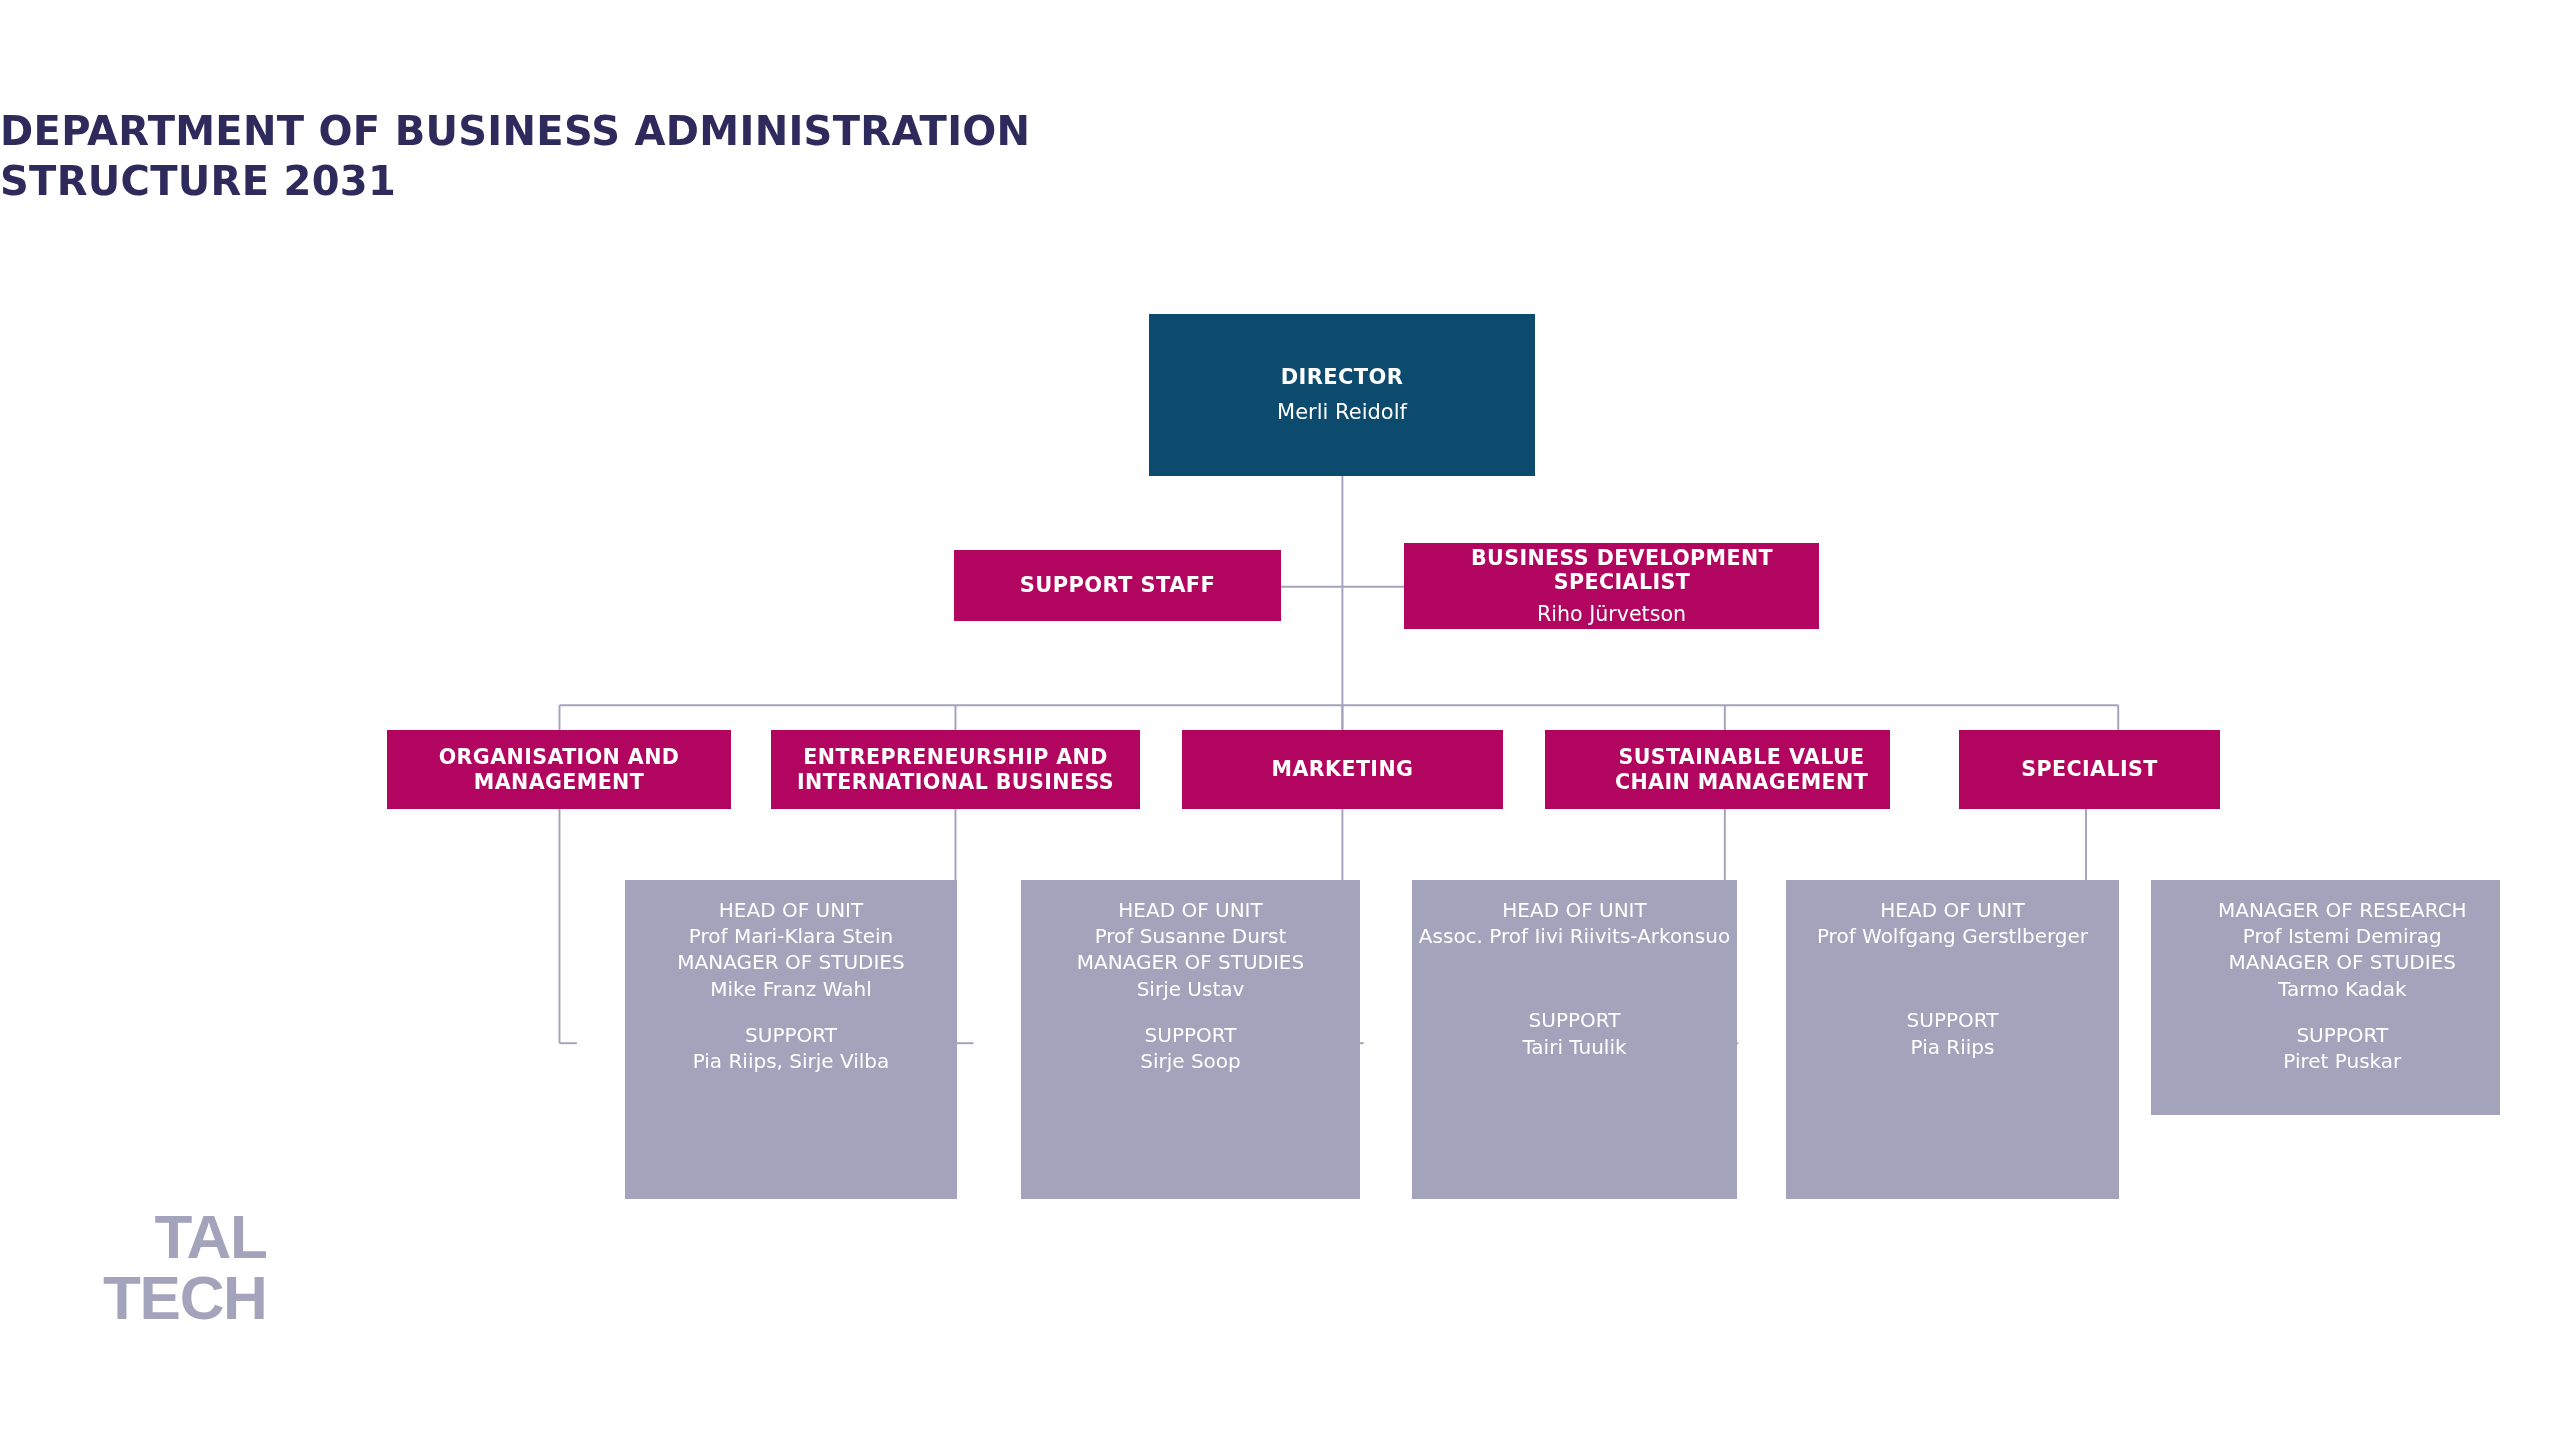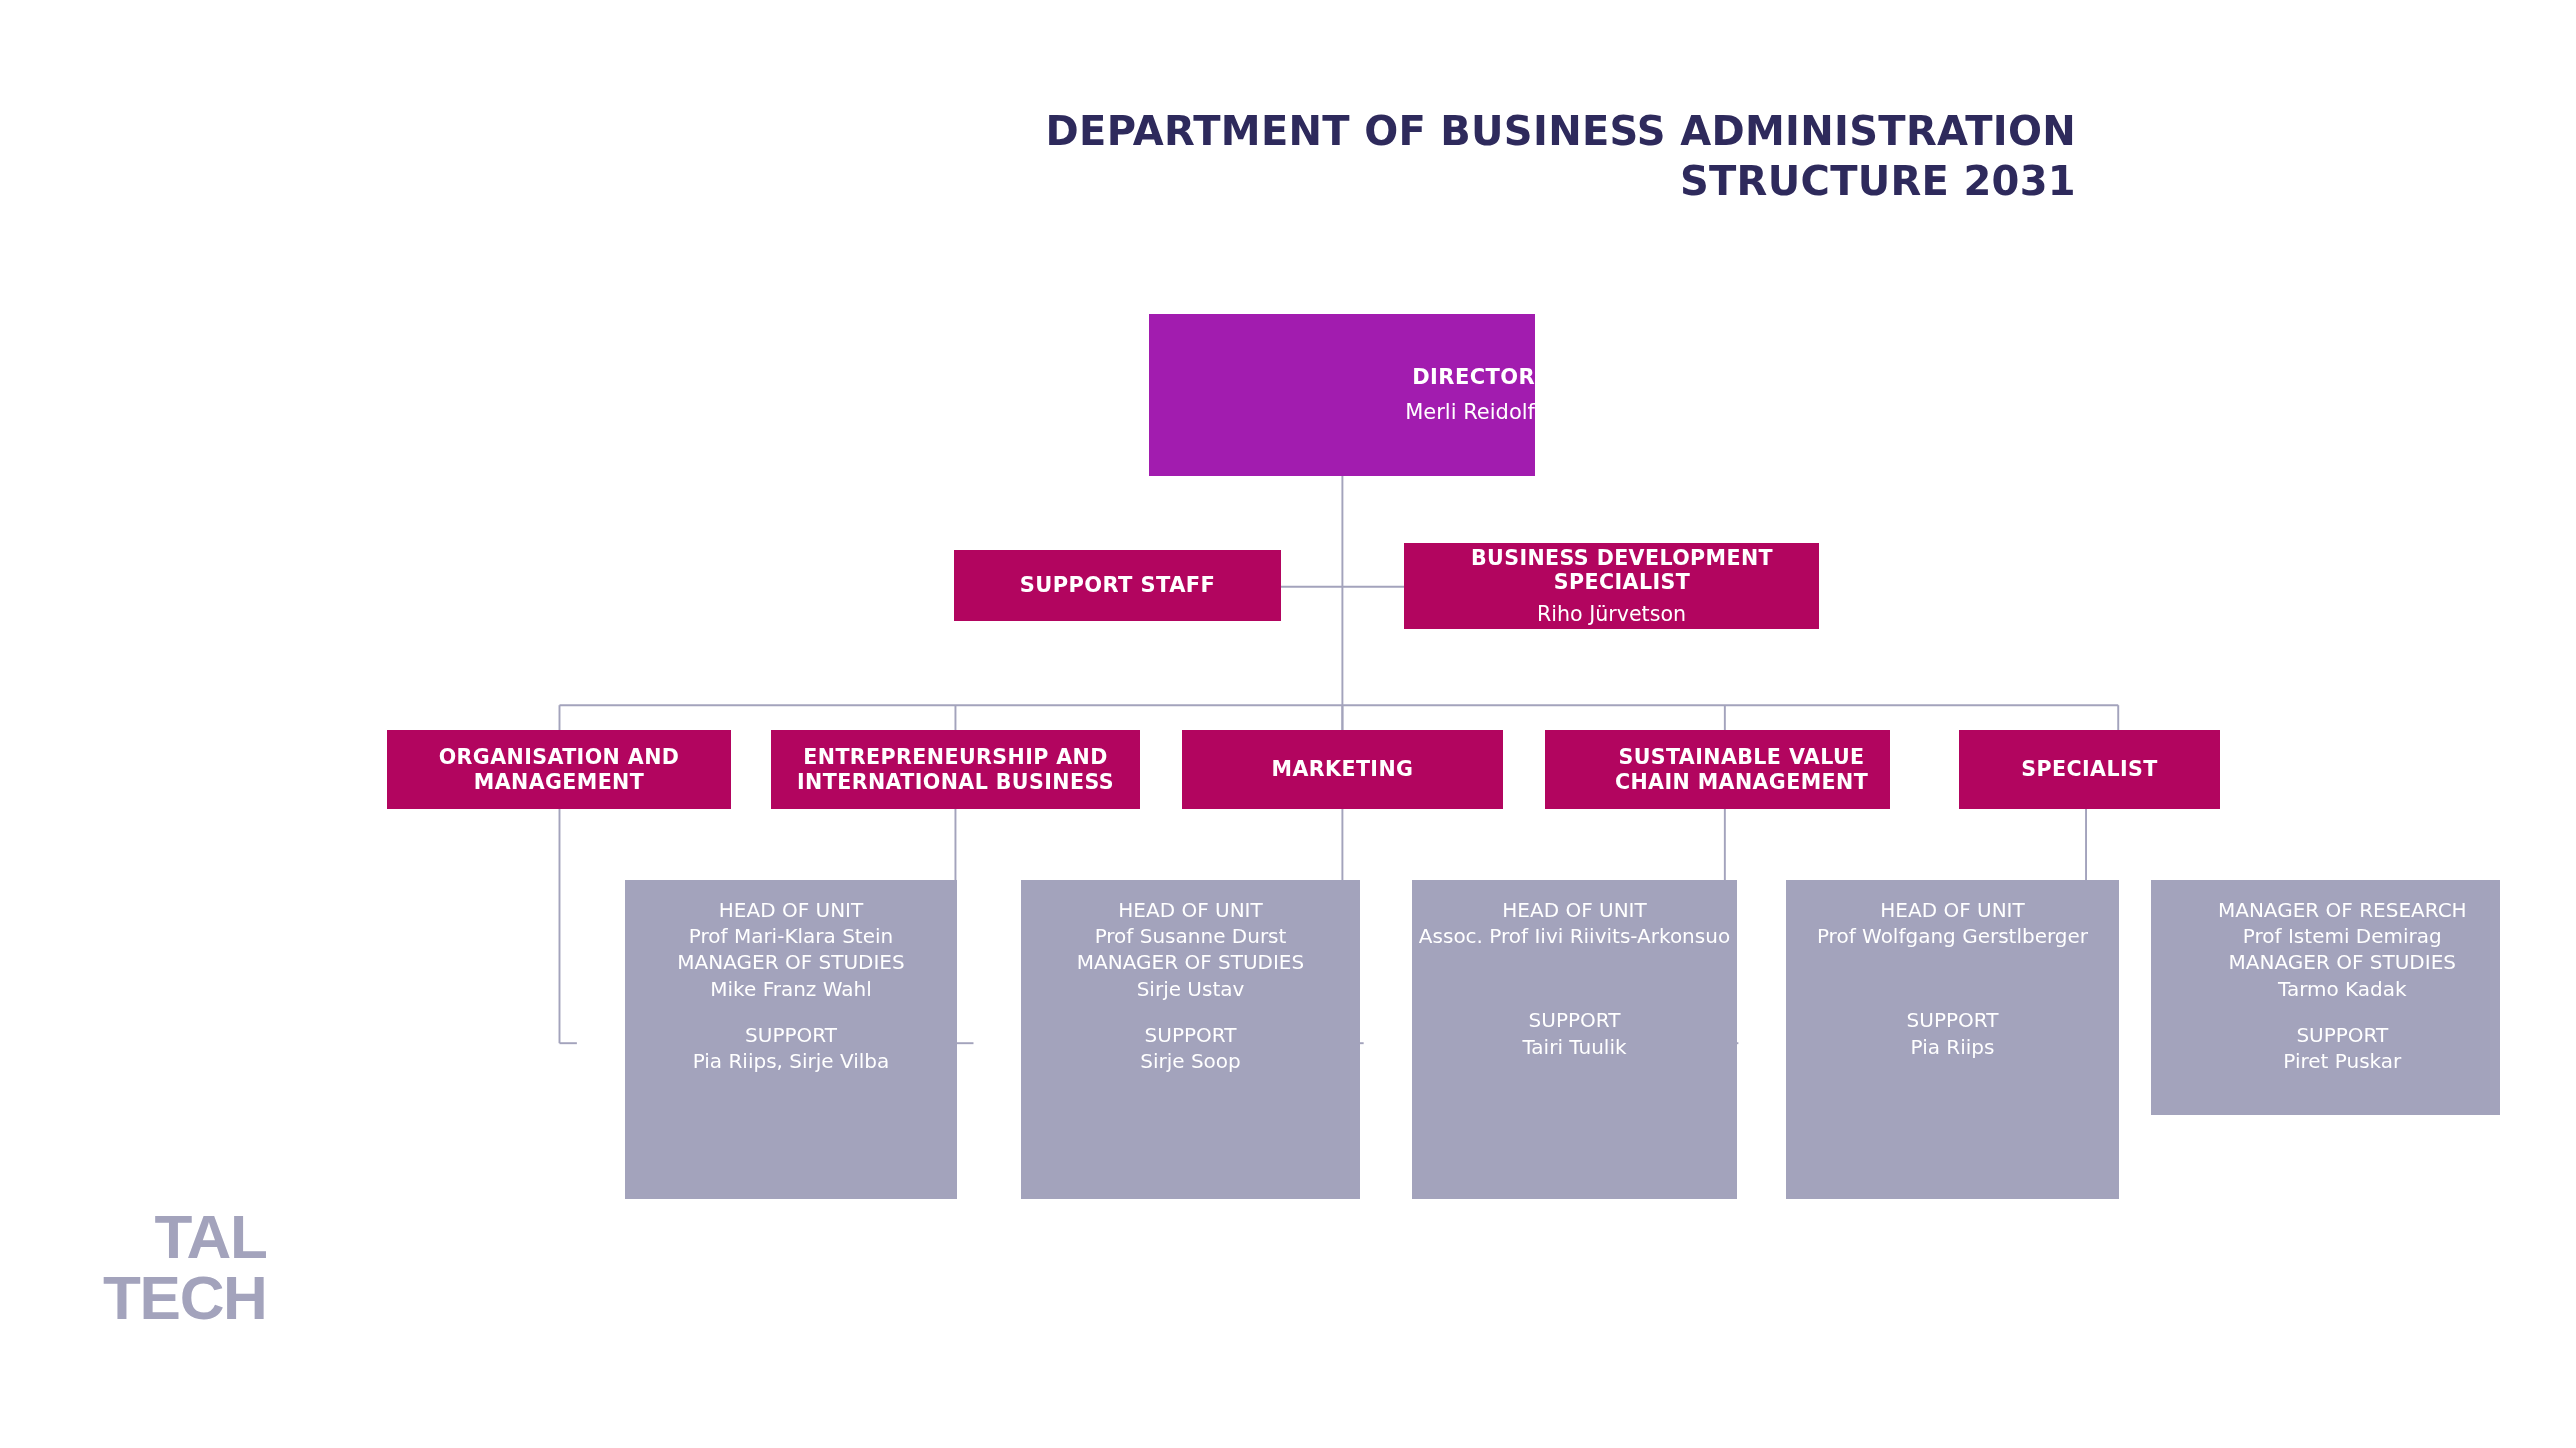--- a/index.html
+++ b/index.html
@@ -14,21 +14,21 @@
     font-family: "DejaVu Sans", sans-serif;
     overflow: hidden;
   }
 
   
   #title {
     position: absolute;
     left: 0;
     top: 106px;
     width: 2076px;
-    text-align: right;
+    text-align: left;
     color: #2e2a5c;
     font-family: "DejaVu Sans", sans-serif;
     font-weight: bold;
     font-size: 40px;
     line-height: 1.25;
     letter-spacing: 0.3px;
   }
   #title .line2 { display: block; }
 
   
@@ -54,21 +54,21 @@
   .box .hdr {
     font-weight: bold;
     letter-spacing: 0.4px;
     line-height: 1.18;
   }
   .box .sub {
     font-weight: normal;
     line-height: 1.2;
   }
 
-  .box.gray { background: #a21caf; align-items: flex-end; }
+  .box.gray { background: #0c4a6e; }
   .box.magenta { background: #b2055f; }
   .box.lav { background: #a3a3bc; }
 
   
   #director {
     left: 1149px; top: 314px; width: 386px; height: 162px;
   }
   #director .hdr { font-size: 21px; }
   #director .sub { font-size: 21px; margin-top: 10.3px; }
 

